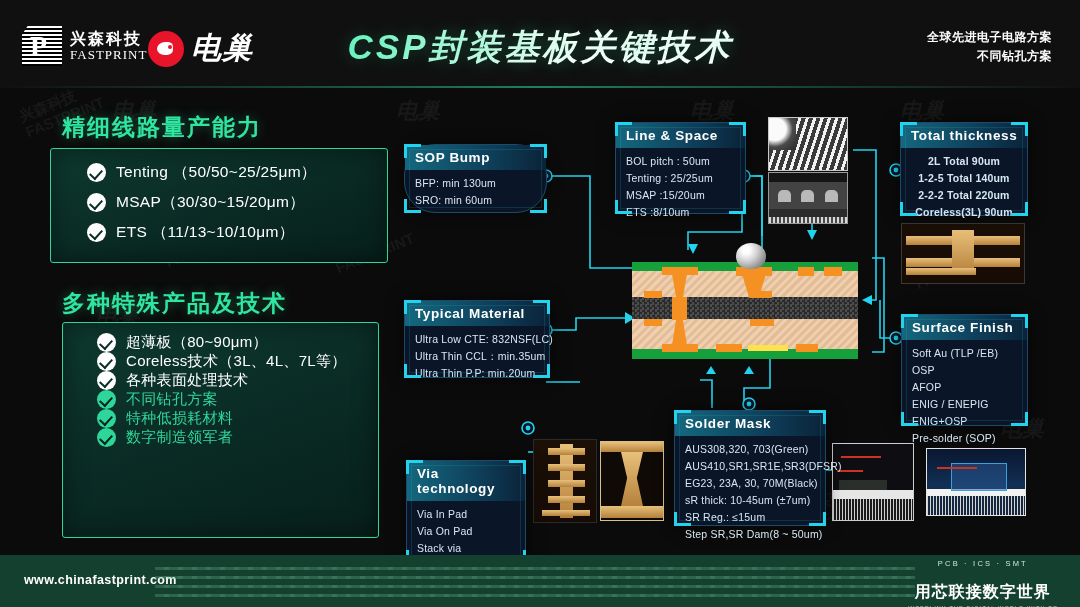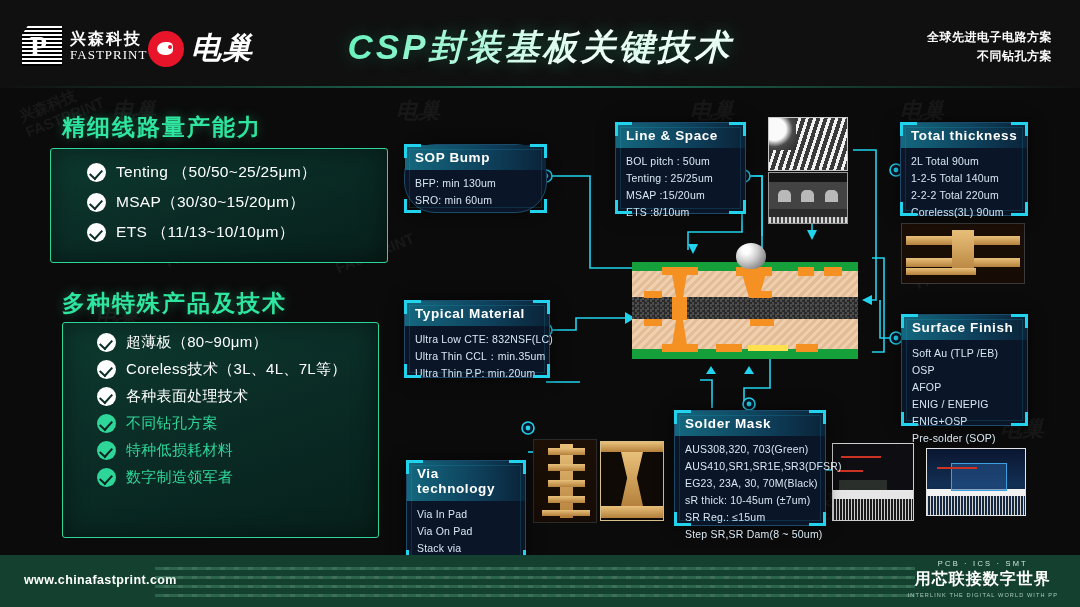--- a/index.html
+++ b/index.html
@@ -47,21 +47,21 @@
   .sec-h.h1{left:62px;top:112px;}
   .sec-h.h2{left:62px;top:288px;}
 
   .panel{position:absolute;border:1px solid #2fd69a;border-radius:3px;
     background:linear-gradient(160deg,#0d3a2f 0%,#0a2a24 55%,#07201b 100%);
     box-shadow:inset 0 0 26px rgba(0,0,0,.45);}
   .panel.p1{left:50px;top:148px;width:336px;height:113px;}
   .panel.p2{left:62px;top:322px;width:315px;height:214px;}
   .blist{position:absolute;inset:0;padding:12px 0 0 0;display:flex;flex-direction:column;}
   .panel.p1 .blist{gap:9px;padding-top:13px;}
-  .panel.p2 .blist{gap:8px;padding-top:10px;}
+  .panel.p2 .blist{gap:0;padding-top:10px;}
   .bitem{display:flex;align-items:center;gap:10px;padding-left:36px;}
   .panel.p2 .bitem{padding-left:34px;}
   .chk{width:19px;height:19px;border-radius:50%;flex:none;position:relative;background:#fff;}
   .chk.green{background:#2fd69a;}
   .chk:after{content:"";position:absolute;left:5px;top:4px;width:6px;height:10px;
     border:solid #0b2f26;border-width:0 2.4px 2.4px 0;transform:rotate(42deg);}
   .chk.green:after{border-color:#07231d;}
   .bitem .txt{color:#fff;font-size:15.5px;letter-spacing:.3px;}
   .bitem.green .txt{color:#2fd69a;}
   .panel.p2 .bitem .txt{font-size:15px;}
@@ -111,21 +111,21 @@
   .footer{position:absolute;left:0;bottom:0;width:1080px;height:52px;background:#14412f;}
   .foot-url{position:absolute;left:24px;top:18px;color:#fff;font-size:12.5px;font-weight:bold;letter-spacing:.4px;}
   .dashes{position:absolute;left:155px;top:12px;width:760px;height:30px;opacity:.30;
     background:repeating-linear-gradient(90deg,#9fd9bd 0 9px,transparent 9px 14px),
                repeating-linear-gradient(180deg,#9fd9bd 0 3px,transparent 3px 9px);
     background-blend-mode:multiply;
     -webkit-mask-image:repeating-linear-gradient(180deg,#000 0 3px,transparent 3px 9px);
     mask-image:repeating-linear-gradient(180deg,#000 0 3px,transparent 3px 9px);}
   .foot-r{position:absolute;right:22px;top:4px;text-align:center;color:#fff;}
   .fr1{font-size:7.5px;letter-spacing:2.2px;color:#cfe6da;}
-  .fr2{font-size:16px;font-weight:bold;letter-spacing:1px;margin-top:1px;}
+  .fr2{font-size:16px;font-weight:bold;letter-spacing:1px;margin-top:14px;}
   .fr3{font-size:5.6px;letter-spacing:1.1px;color:#a9c9b8;margin-top:2px;}
 </style>
 </head>
 <body>
 
 <div id="slide">
 
   <div class="wm wm-dc" style="left:112px;top:96px;">电巢</div>
   <div class="wm wm-dc" style="left:396px;top:96px;">电巢</div>
   <div class="wm wm-dc" style="left:690px;top:96px;">电巢</div>
@@ -380,21 +380,21 @@
     <div class="inner"></div>
     <span class="crn tl"></span>
       <span class="crn tr"></span>
       <span class="crn bl"></span>
       <span class="crn br"></span>
     <span class="crnv tl"></span>
       <span class="crnv tr"></span>
       <span class="crnv bl"></span>
       <span class="crnv br"></span>
     <div class="hd">Total thickness</div>
-    <div class="bd" style="">
+    <div class="bd" style="align-items:center;font-weight:bold;">
       <div>2L   Total   90um</div>
       <div>1-2-5   Total   140um</div>
       <div>2-2-2   Total   220um</div>
       <div>Coreless(3L)  90um</div>
     </div>
   </div>
 
   <div class="card" style="left:404px;top:300px;width:144px;height:76px;">
     <div class="inner"></div>
     <span class="crn tl"></span>

